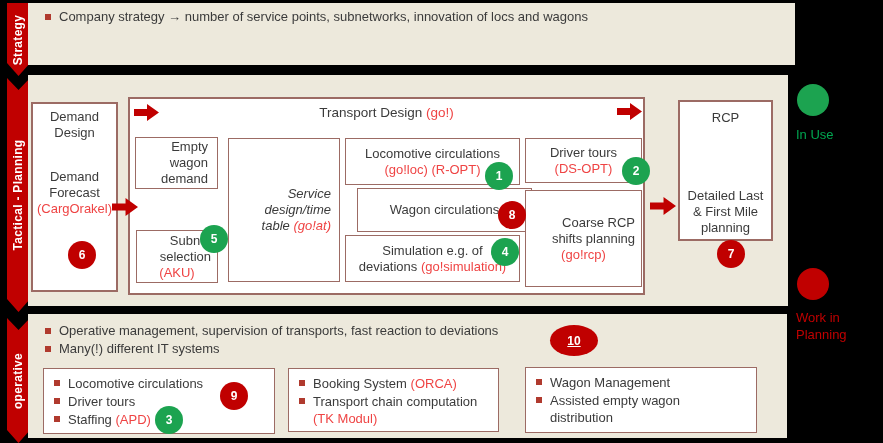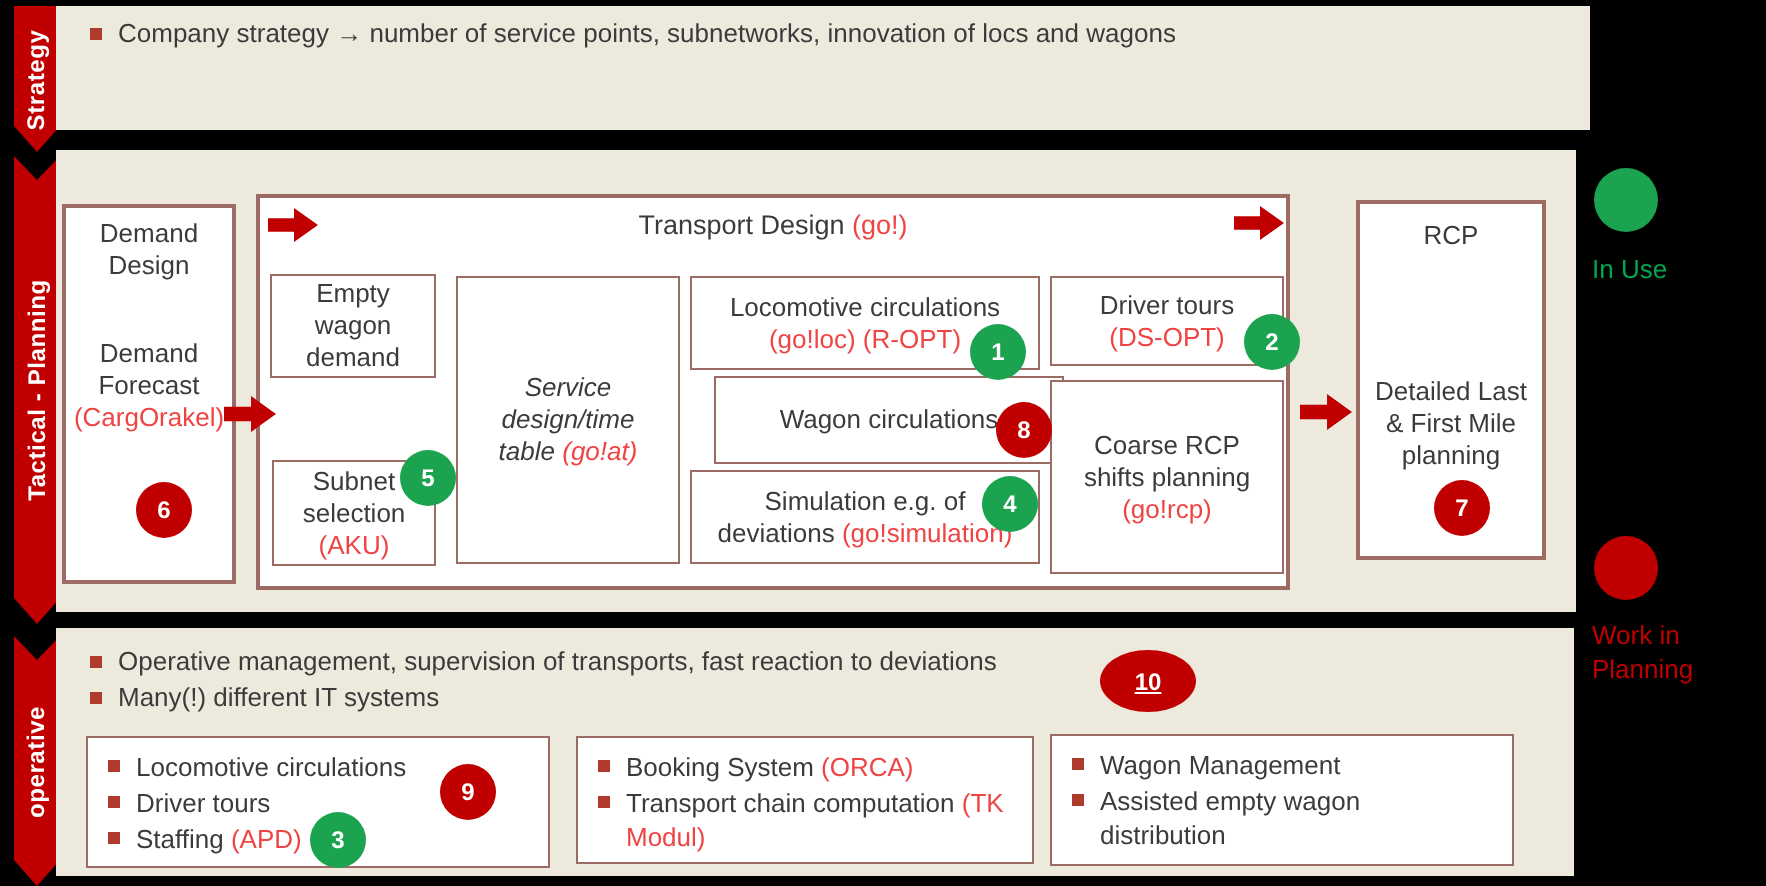--- a/index.html
+++ b/index.html
@@ -16,21 +16,21 @@
 
   
   .blist { position:absolute; }
   .brow { display:flex; align-items:flex-start; margin-bottom:2px; line-height:16px; }
   .sq { flex:0 0 auto; width:6px; height:6px; background:#B03A2E; margin:5px 8px 0 0; }
   .btext { font-size:13px; color:#3B3B3B; }
 
   
   .wbox { position:absolute; background:#fff; border:2px solid #9C6B64; }
   .wbox.thin { border-width:1.5px; }
-  .cbox { display:flex; flex-direction:column; align-items:center; justify-content:center; text-align:center; font-size:13px; color:#3B3B3B; line-height:16px; }
+  .cbox { display:flex; flex-direction:column; align-items:center; justify-content:center; text-align:right; font-size:13px; color:#3B3B3B; line-height:16px; }
   .red { color:#ef4444; }
   .dk { color:#3B3B3B; }
 
   
   .barrow { position:absolute; background:#C00000; clip-path:polygon(0 30%,52% 30%,52% 0,100% 50%,52% 100%,52% 70%,0 70%); }
 
   
   .badge { position:absolute; width:28px; height:28px; border-radius:50%; display:flex; align-items:center; justify-content:center; color:#fff; font-weight:bold; font-size:12px; z-index:5; }
   .badge.g { background:#1CA350; }
   .badge.r { background:#C00000; }
@@ -60,26 +60,26 @@
 
   .empty-wagon-box { left:135px; top:137px; width:83px; height:52px; padding:0 9px; }
   .subnet-box      { left:136px; top:230px; width:82px; height:53px; padding:0 6px; }
   .service-box     { left:228px; top:138px; width:112px; height:144px; }
   .loco-box        { left:345px; top:138px; width:175px; height:47px; }
   .wagon-box       { left:357px; top:188px; width:175px; height:44px; }
   .sim-box         { left:345px; top:235px; width:175px; height:47px; }
   .driver-box      { left:525px; top:138px; width:117px; height:45px; }
   .coarse-box      { left:525px; top:190px; width:117px; height:97px; }
 
-  .rcp-box { left:678px; top:100px; width:95px; height:180px; text-align:center; font-size:13px; color:#3B3B3B; line-height:16px; }
+  .rcp-box { left:678px; top:100px; width:95px; height:141px; text-align:center; font-size:13px; color:#3B3B3B; line-height:16px; }
   .rcp-title { margin-top:8px; }
   .rcp-body { margin-top:62px; padding:0 4px; }
 
   .op-box1 { left:43px;  top:368px; width:232px; height:66px; }
-  .op-box2 { left:288px; top:368px; width:229px; height:64px; }
+  .op-box2 { left:288px; top:368px; width:211px; height:64px; }
   .op-box3 { left:525px; top:367px; width:232px; height:66px; }
   .op-box-inner { padding:6px 4px 0 10px; }
   .op-box-inner .brow { margin-bottom:1px; line-height:17px; }
 
   .arrow-demand   { left:112px; top:198px; width:26px; height:18px; }
   .arrow-entry    { left:134px; top:104px; width:25px; height:17px; }
   .arrow-exit     { left:617px; top:103px; width:25px; height:17px; }
   .arrow-rcp      { left:650px; top:197px; width:26px; height:18px; }
 
   .badge-1  { left:485px; top:162px; }

